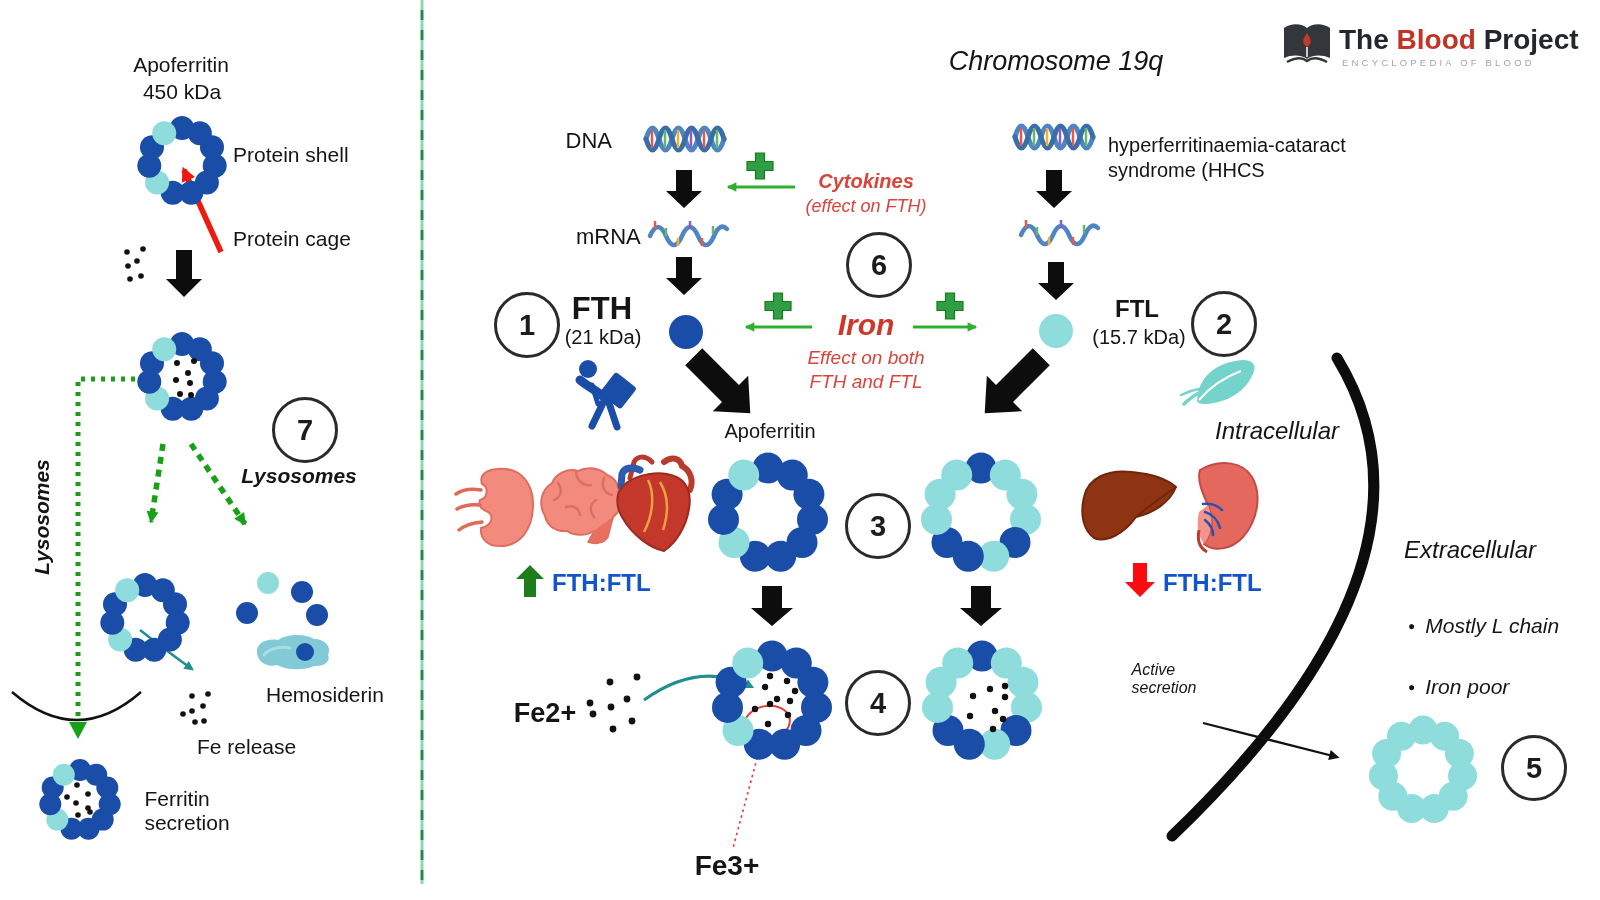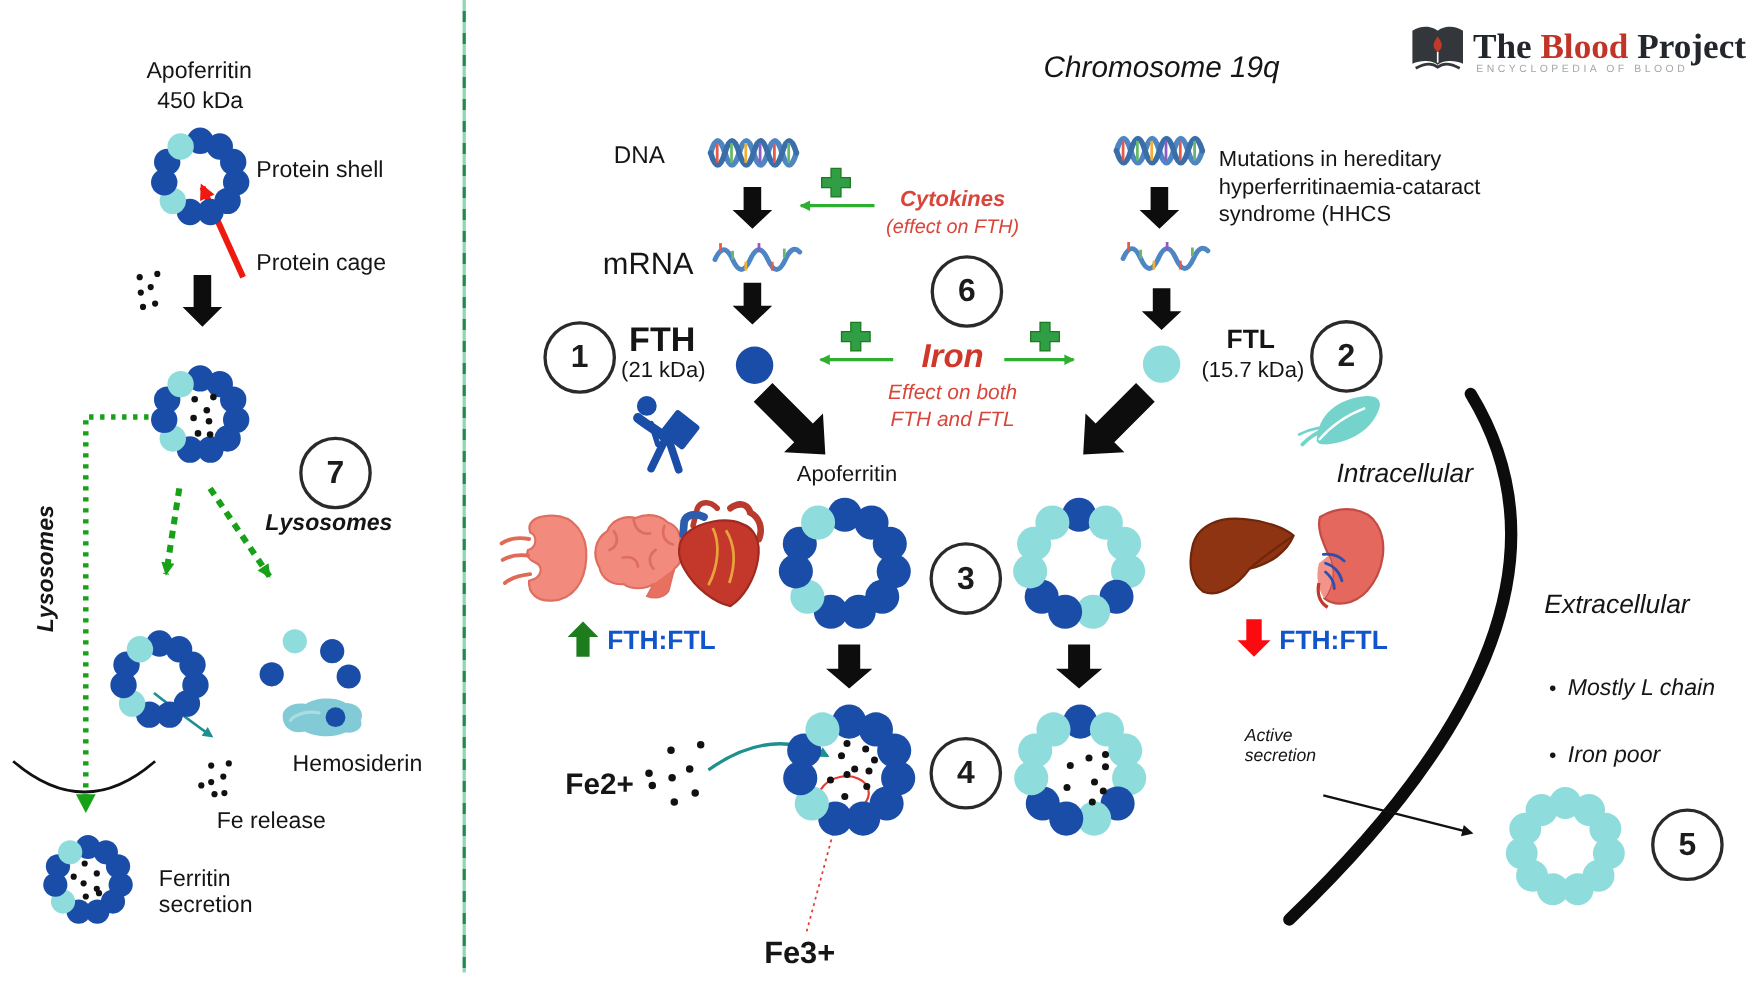--- a/index.html
+++ b/index.html
@@ -10,21 +10,21 @@
   .c{transform:translateX(-50%);text-align:left;}
   .it{font-style:italic;}
   .b{font-weight:bold;}
   .red{color:#d9453a;}
   .ironred{color:#cf372b;}
   .bluetxt{color:#1155cc;}
   .num{position:absolute;width:60px;height:60px;border:3px solid #2a2a2a;border-radius:50%;
        display:flex;align-items:center;justify-content:center;font-size:29px;font-weight:bold;color:#1c1c1c;}
   .vert{transform:translate(-50%,-50%) rotate(-90deg);}
   .bdot{font-size:12px;vertical-align:3px;margin-right:10px;}
-  .logo-title{font-family:Liberation Serif, serif;font-weight:bold;font-size:32px;}
+  .logo-title{font-family:Liberation Sans, sans-serif;font-weight:bold;font-size:28px;}
   .logo-tag{font-size:9.5px;letter-spacing:3.2px;color:#a0a6ab;}
 </style>
 </head>
 <body>
 
 <div class="stage">
 
 <svg class="scene" width="1600" height="900" viewBox="0 0 1600 900">
   <defs>
     <marker id="m-green" viewBox="0 0 10 10" refX="8" refY="5" markerWidth="15" markerHeight="15" orient="auto" markerUnits="userSpaceOnUse">
@@ -376,27 +376,26 @@
 <div class="lbl it b c" style="left:299px;top:464px;font-size:21px">Lysosomes</div>
 <div class="lbl" style="left:266px;top:683px;font-size:21px">Hemosiderin</div>
 <div class="lbl" style="left:197px;top:735px;font-size:21px">Fe release</div>
 <div class="lbl c" style="left:187px;top:787px;font-size:21px">
   <div>Ferritin</div>
   <div>secretion</div>
 </div>
 
 <div class="lbl it c" style="left:1056px;top:46px;font-size:27px">Chromosome 19q</div>
 
-<div class="lbl" style="left:558px;top:128px;width:54px;font-size:22px">DNA</div>
-<div class="lbl" style="left:548px;top:224px;width:64px;text-align:left;font-size:28px">mRNA</div>
+<div class="lbl" style="left:558px;top:128px;width:54px;text-align:right;font-size:22px">DNA</div>
+<div class="lbl" style="left:576px;top:224px;width:64px;text-align:left;font-size:22px">mRNA</div>
 <div class="lbl it b c red" style="left:866px;top:170px;font-size:20px">Cytokines</div>
 <div class="lbl it c red" style="left:866px;top:196px;font-size:18px">(effect on FTH)</div>
 
 <div class="lbl" style="left:1108px;top:133px;font-size:20px;line-height:25px">
-  <div>Mutations in hereditary</div>
   <div>hyperferritinaemia-cataract</div>
   <div>syndrome (HHCS</div>
 </div>
 
 <div class="num" style="left:494px;top:292px">1</div>
 <div class="lbl b c" style="left:602px;top:291px;font-size:31px">FTH</div>
 <div class="lbl c" style="left:603px;top:326px;font-size:20px">(21 kDa)</div>
 <div class="lbl b c" style="left:1137px;top:295px;font-size:24px">FTL</div>
 <div class="lbl c" style="left:1139px;top:326px;font-size:20px">(15.7 kDa)</div>
 <div class="num" style="left:1191px;top:291px">2</div>

